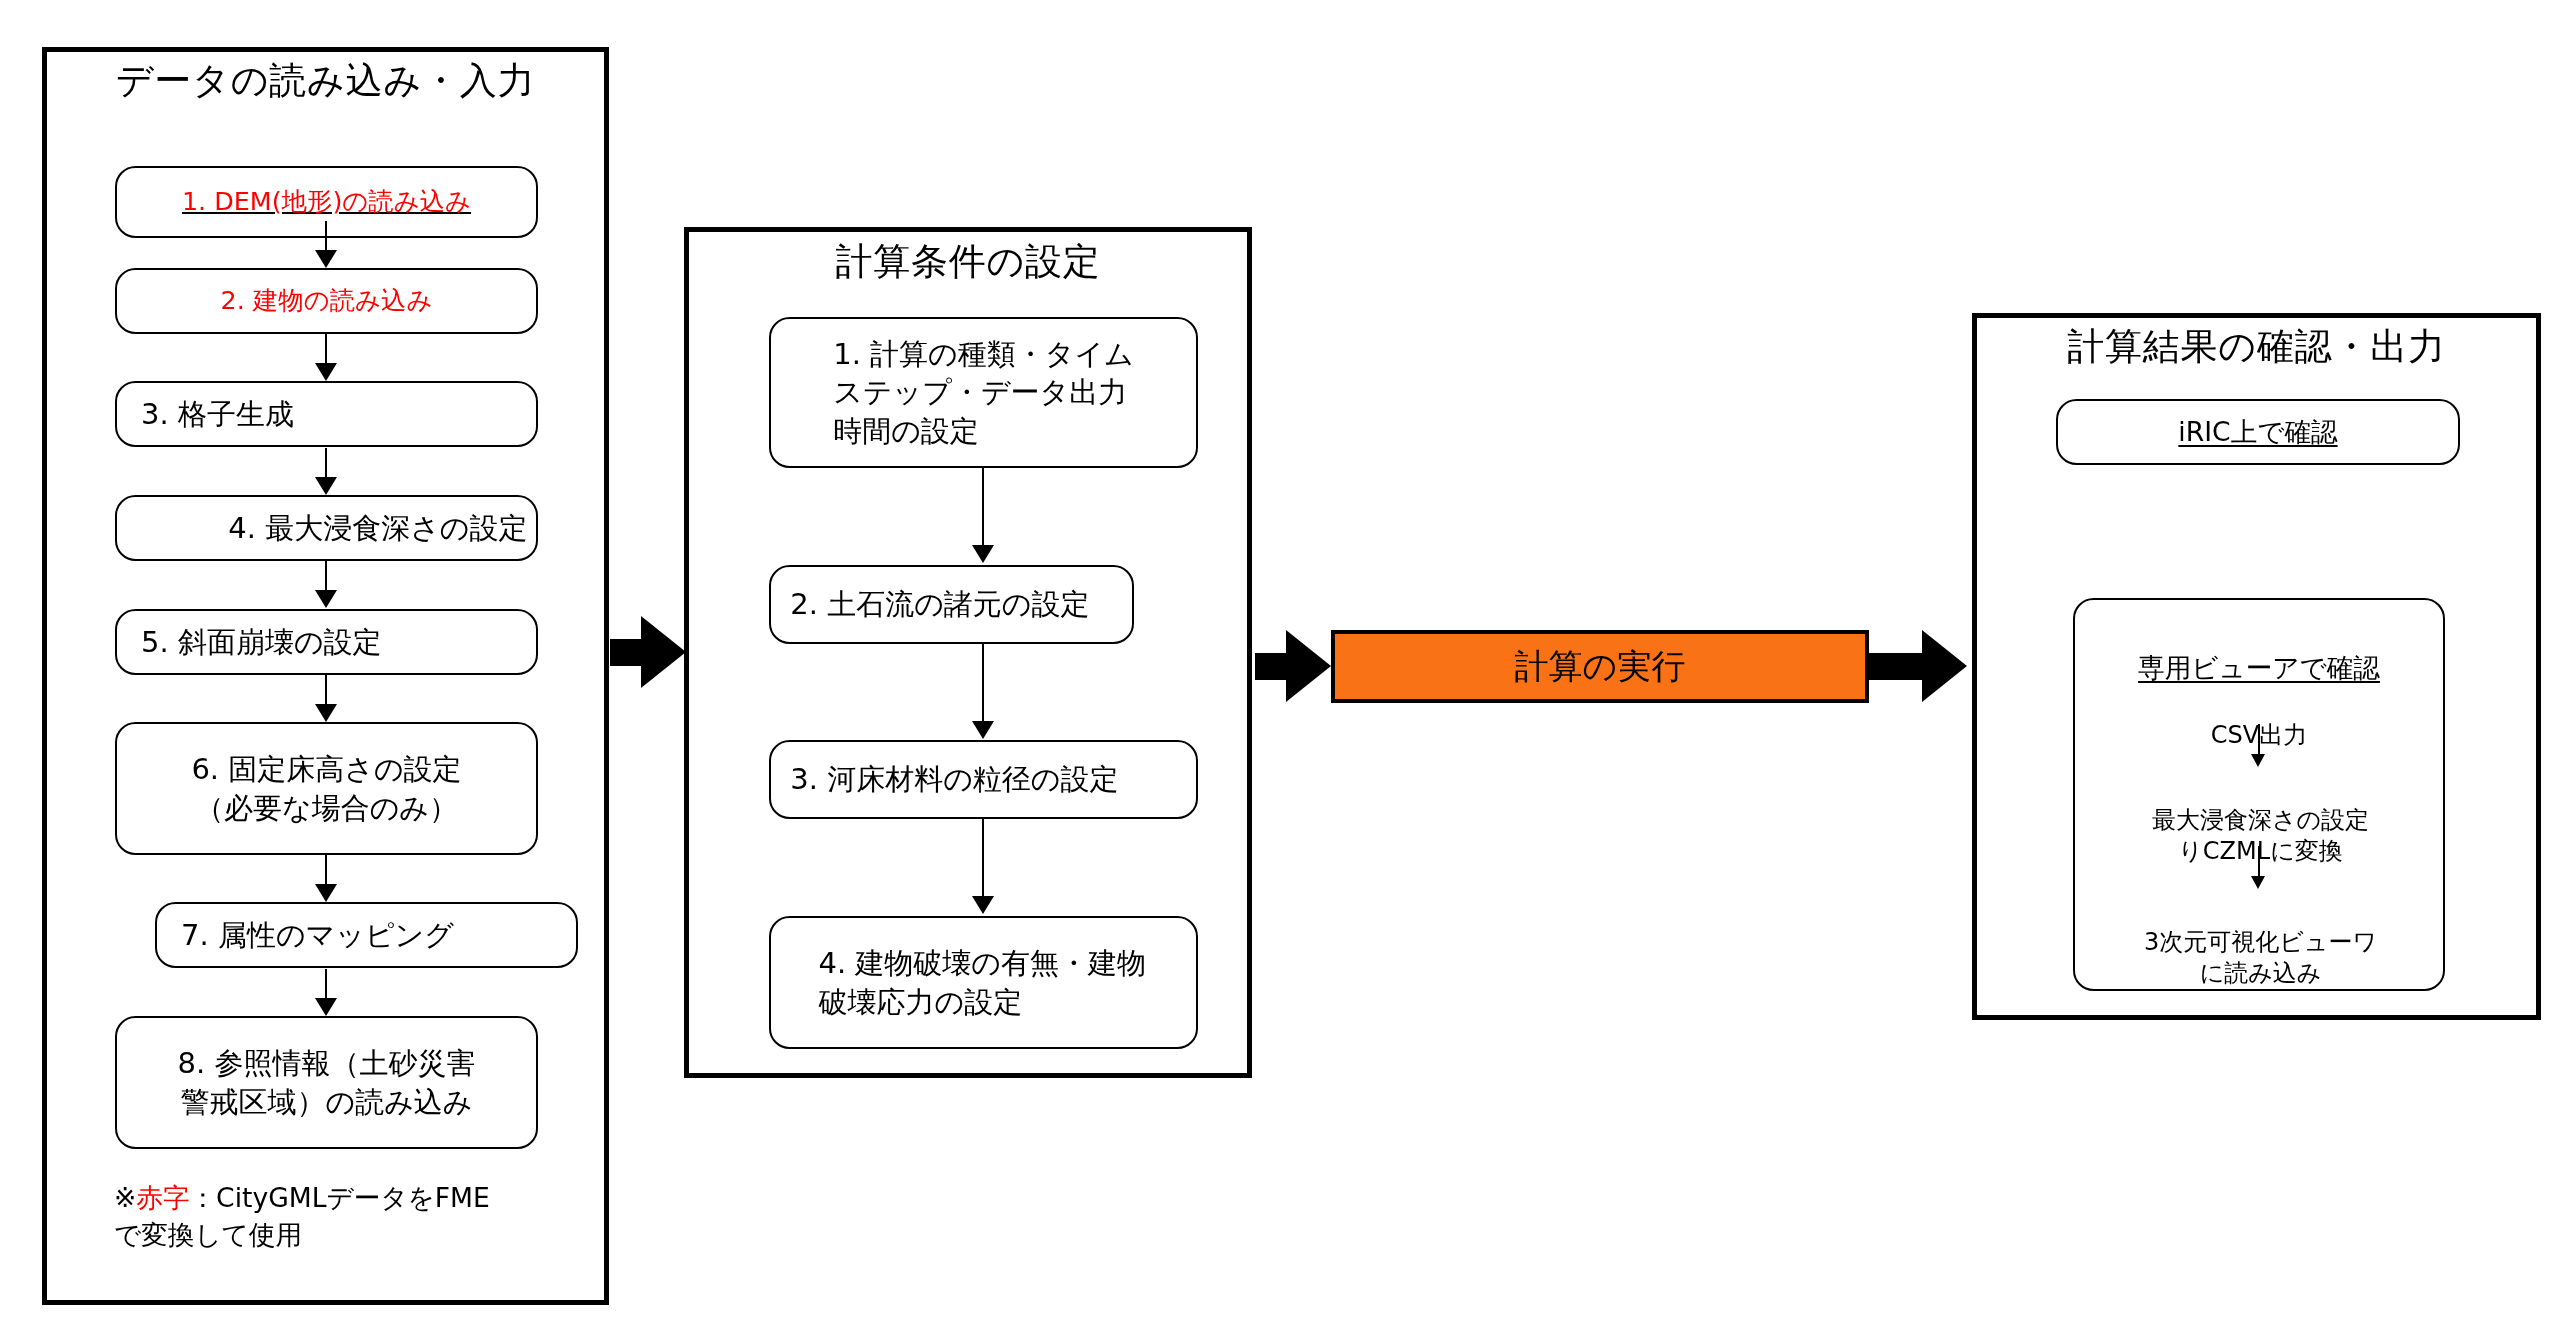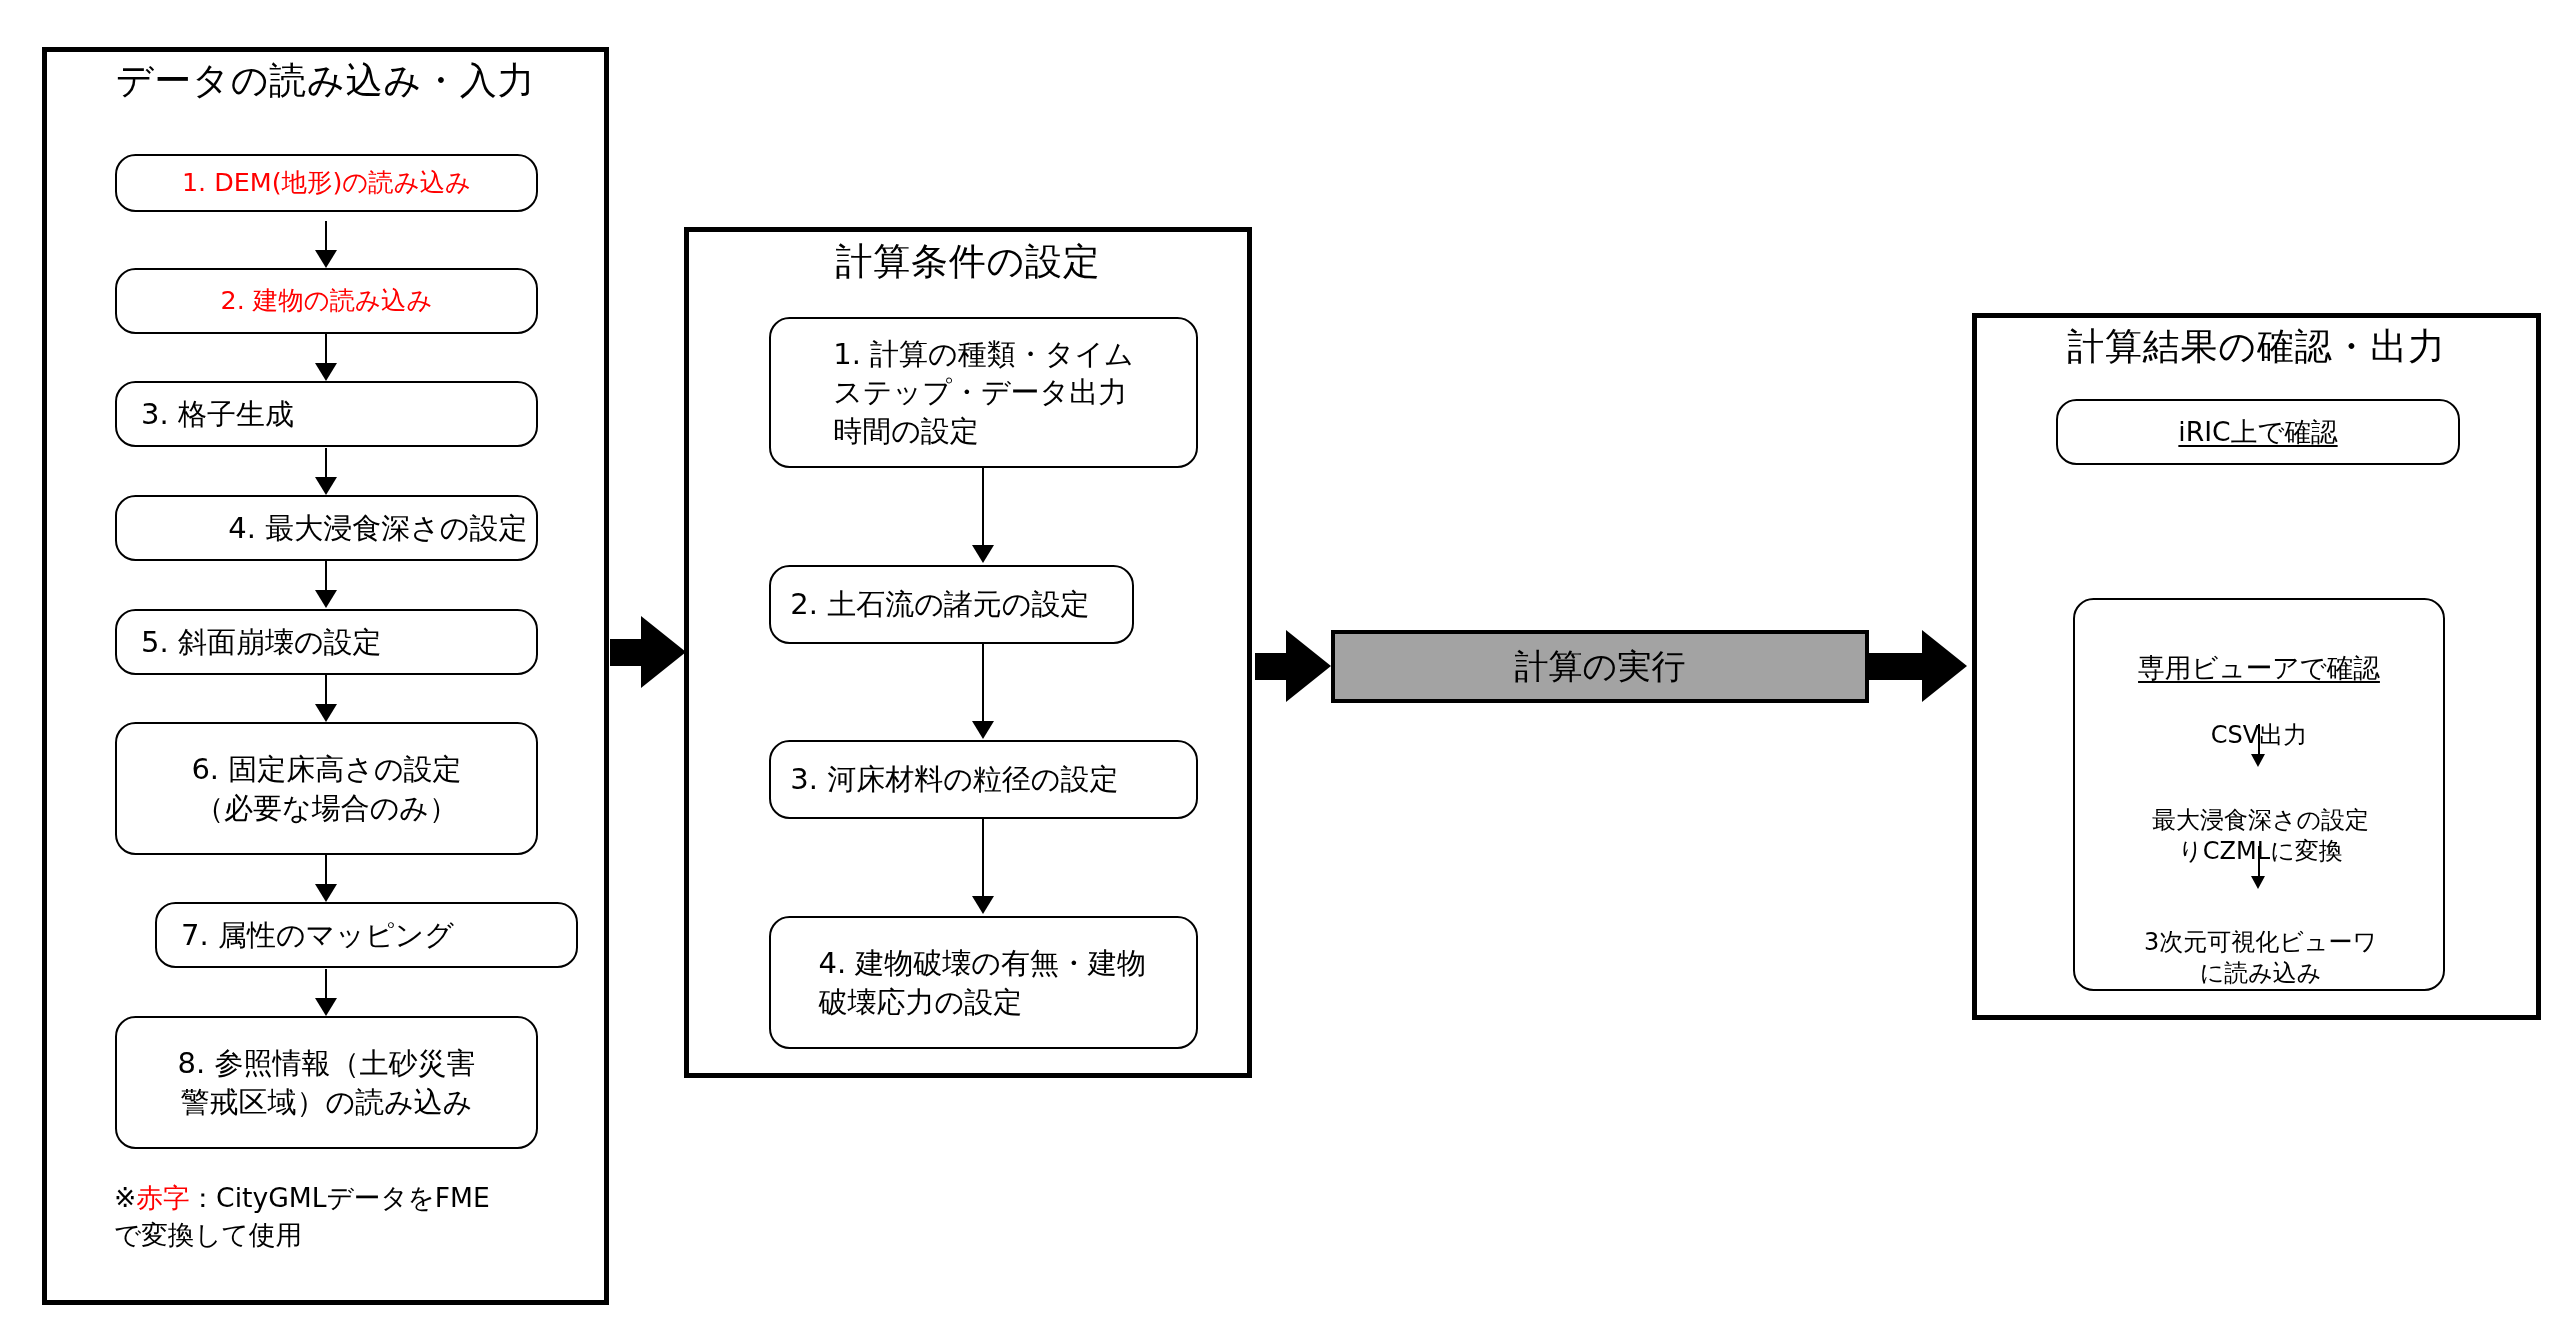--- a/index.html
+++ b/index.html
@@ -52,21 +52,21 @@
     line-height: 1.32;
     white-space: pre-line;
     padding: 0 8.5px;
   }
   .rbox.red .txt { color: #ff0000; }
 
   
   .sqbox {
     position: absolute;
     border: 4.2px solid #000000;
-    background: #a3a3a3;
+    background: #f97316;
     box-sizing: border-box;
     display: flex;
     align-items: center;
     justify-content: center;
     font-size: 34px;
   }
 
   
   .vconn {
     position: absolute;
@@ -139,21 +139,21 @@
 </head>
 <body>
 
 <div id="canvas">
 
   <div class="panel" style="left:42px; top:47px; width:567px; height:1258px;">
   </div>
 
   <div class="panel-title" style="left:42px; top:60px; width:567px;">データの読み込み・入力</div>
 
-  <div class="rbox red" style="left:115px; top:154px; width:423px; height:58px;">
+  <div class="rbox red" style="left:115px; top:166px; width:423px; height:72px;text-decoration:underline;">
     <span class="txt" style="font-size:25.4px;">1. DEM(地形)の読み込み</span>
   </div>
   <div class="vconn" style="left:326px; top:221px; height:47px;">
     <div class="stem" style="height:30px;"></div>
     <div class="head" style="top:29px;"></div>
   </div>
 
   <div class="rbox red" style="left:115px; top:268px; width:423px; height:66px;">
     <span class="txt" style="font-size:25.4px;">2. 建物の読み込み</span>
   </div>

